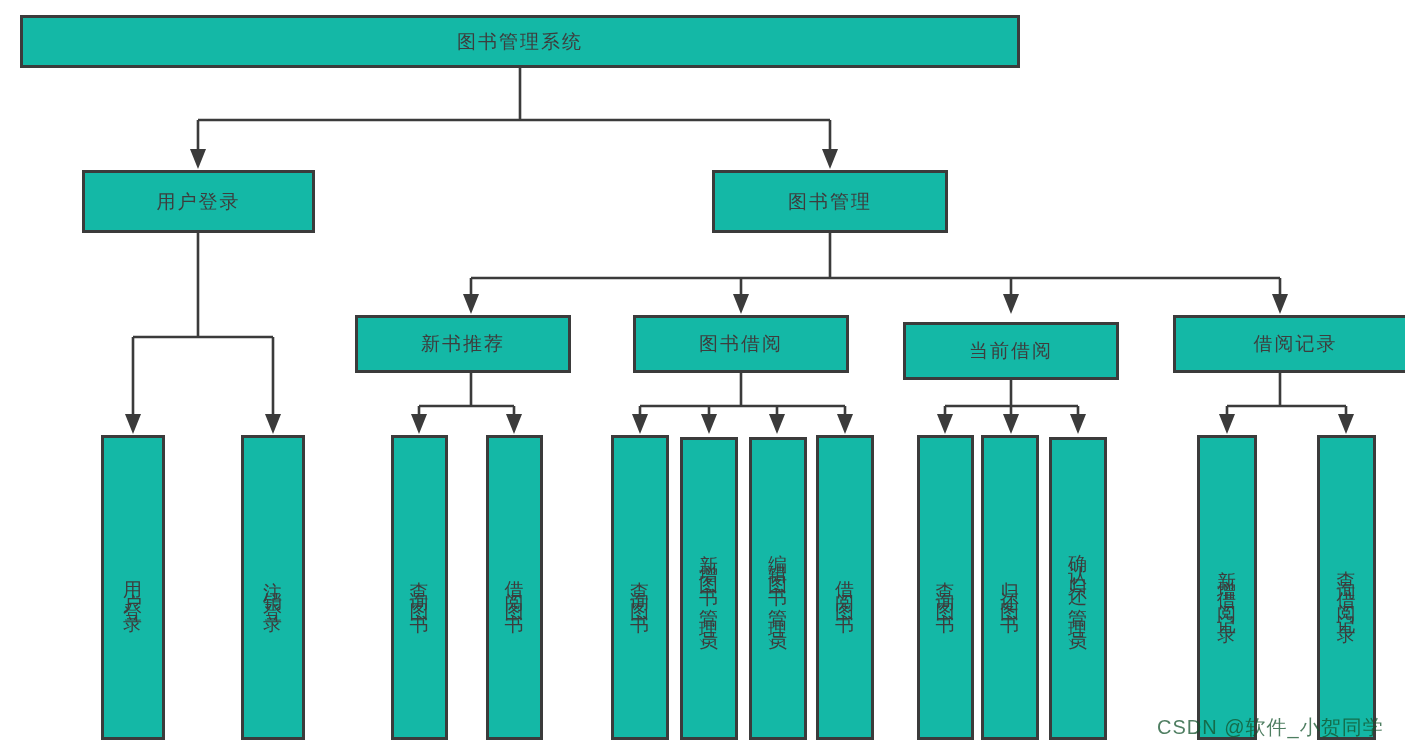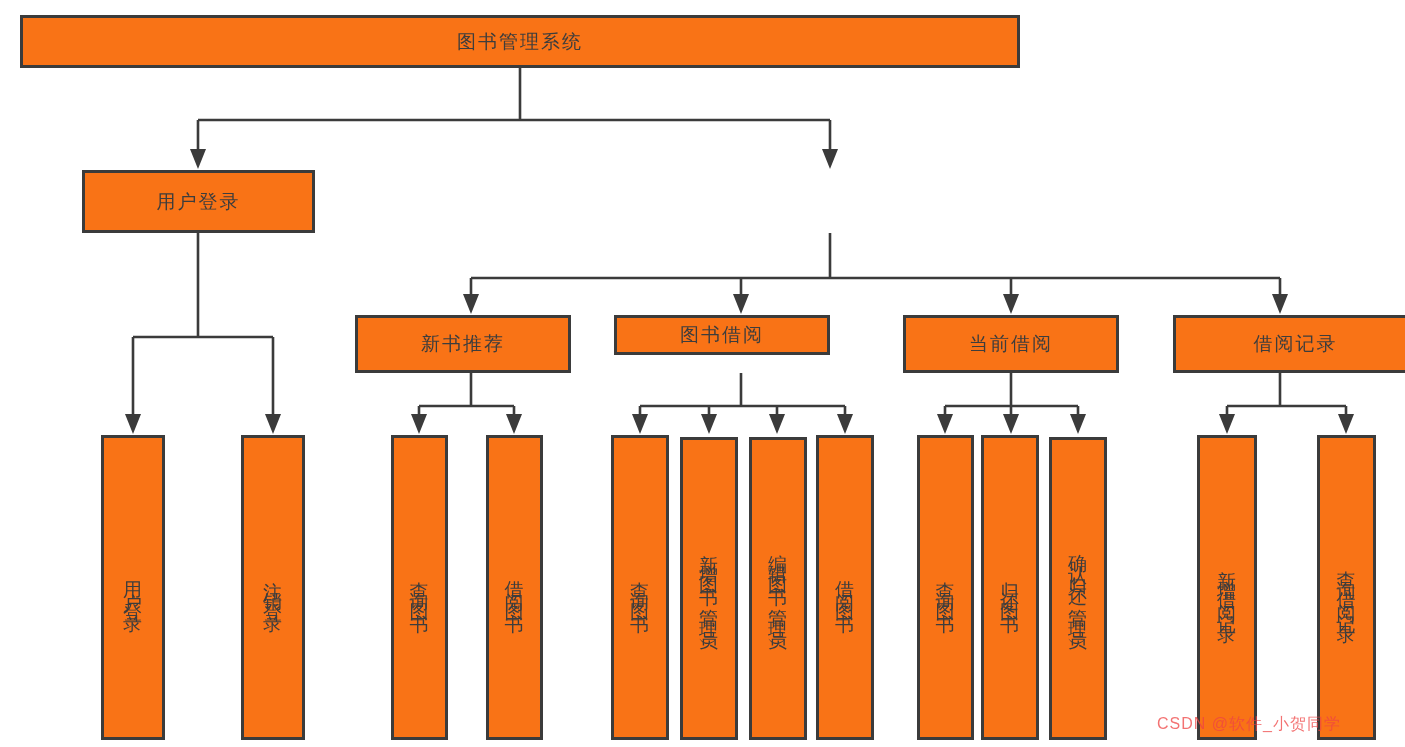--- a/index.html
+++ b/index.html
@@ -3,33 +3,33 @@
 <meta charset="utf-8">
 <style>
   * { margin:0; padding:0; box-sizing:border-box; }
   html,body { background:#ffffff; }
   .canvas {
     position:relative; width:1405px; height:747px; background:#ffffff;
     font-family:"Liberation Sans","DejaVu Sans",sans-serif; overflow:hidden;
   }
   .connectors { position:absolute; left:0; top:0; }
   .box {
-    position:absolute; background:#f97316; border:3px solid #3b3b3b;
+    position:absolute; background:#14b8a6; border:3px solid #3b3b3b;
     display:flex; align-items:center; justify-content:center;
     color:#3d3d3d; z-index:2;
   }
   .hbox { font-size:19px; letter-spacing:2px; white-space:nowrap; }
   .leaf { font-size:19px; }
   .leaf .vtext {
     writing-mode:vertical-rl; text-orientation:mixed;
     letter-spacing:11px; line-height:1; white-space:nowrap;
   }
   .watermark {
     position:absolute; left:1157px; top:714px; z-index:3;
-    font-size:16px; color:#ef4444; opacity:0.75; letter-spacing:1px;
+    font-size:20px; color:#14532d; opacity:0.75; letter-spacing:1px;
     white-space:nowrap;
   }
 </style>
 </head>
 <body>
 
 <div class="canvas">
 
   <svg class="connectors" width="1405" height="747" viewBox="0 0 1405 747">
     <g stroke="#3b3b3b" stroke-width="2.6" fill="none">
@@ -85,28 +85,31 @@
     </g>
   </svg>
 
   <div class="box hbox" style="left:20px;top:15px;width:1000px;height:53px">
     <span>图书管理系统</span>
   </div>
 
   <div class="box hbox" style="left:82px;top:170px;width:233px;height:63px">
     <span>用户登录</span>
   </div>
+  <div class="box hbox" style="left:712px;top:170px;width:236px;height:63px">
+    <span>图书管理</span>
+  </div>
 
   <div class="box hbox" style="left:355px;top:315px;width:216px;height:58px">
     <span>新书推荐</span>
   </div>
-  <div class="box hbox" style="left:614px;top:315px;width:216px;height:40px">
+  <div class="box hbox" style="left:633px;top:315px;width:216px;height:58px">
     <span>图书借阅</span>
   </div>
-  <div class="box hbox" style="left:903px;top:315px;width:216px;height:58px">
+  <div class="box hbox" style="left:903px;top:322px;width:216px;height:58px">
     <span>当前借阅</span>
   </div>
   <div class="box hbox" style="left:1173px;top:315px;width:245px;height:58px">
     <span>借阅记录</span>
   </div>
 
   <div class="box leaf" style="left:101px;top:435px;width:64px;height:305px">
     <span class="vtext">用户登录</span>
   </div>
   <div class="box leaf" style="left:241px;top:435px;width:64px;height:305px">

